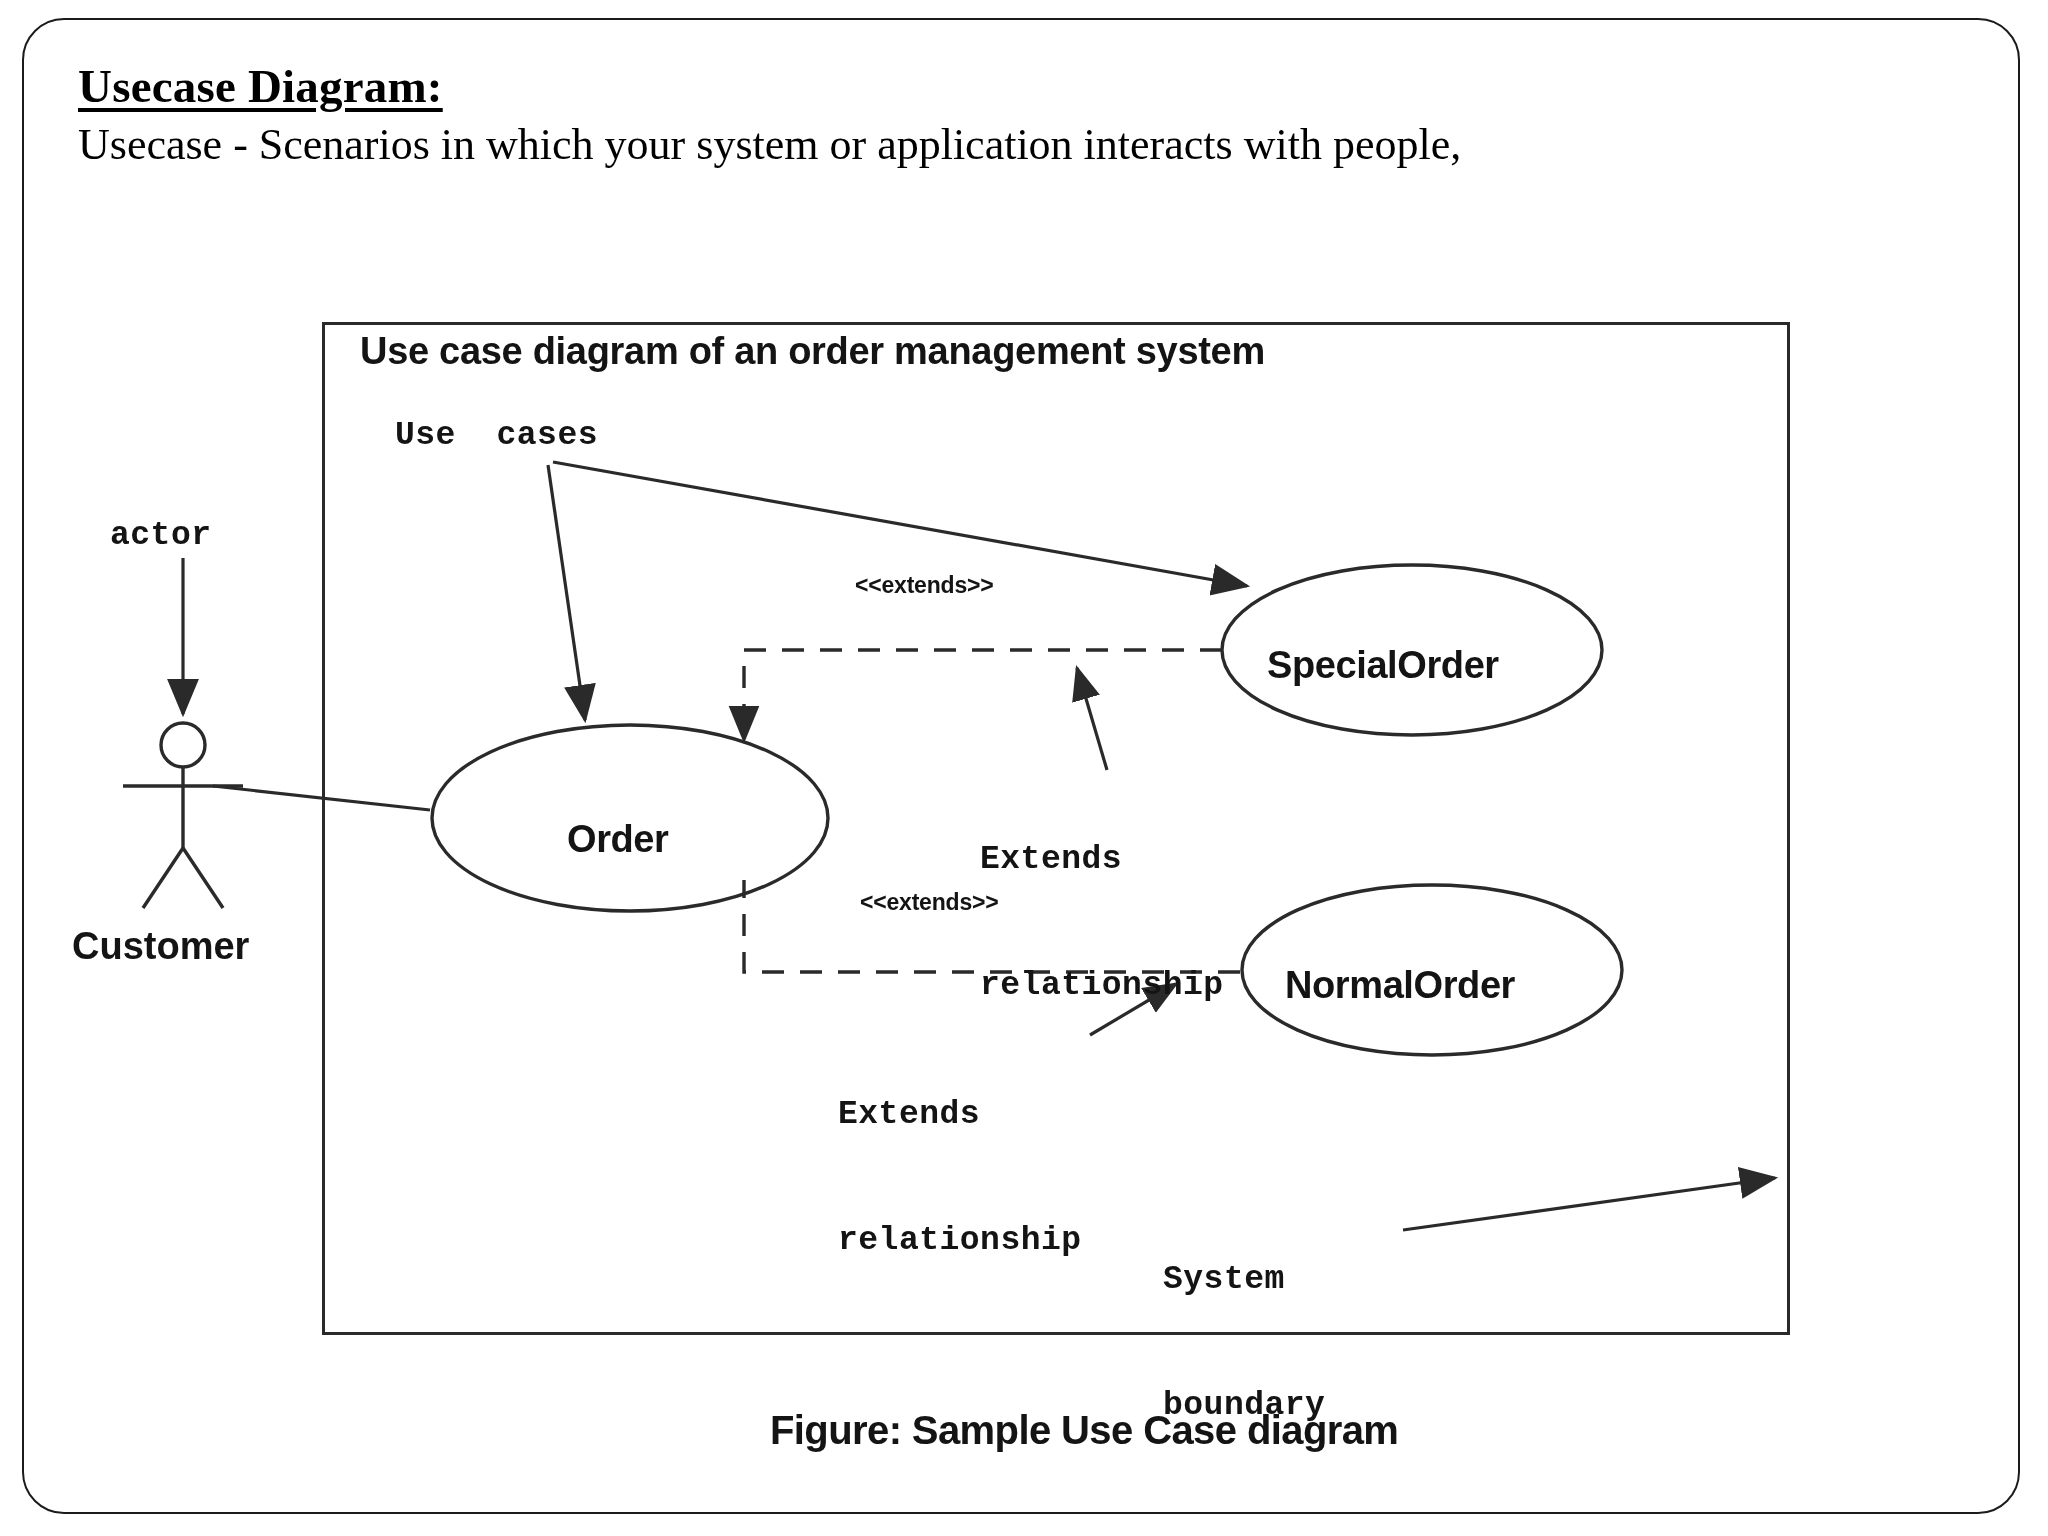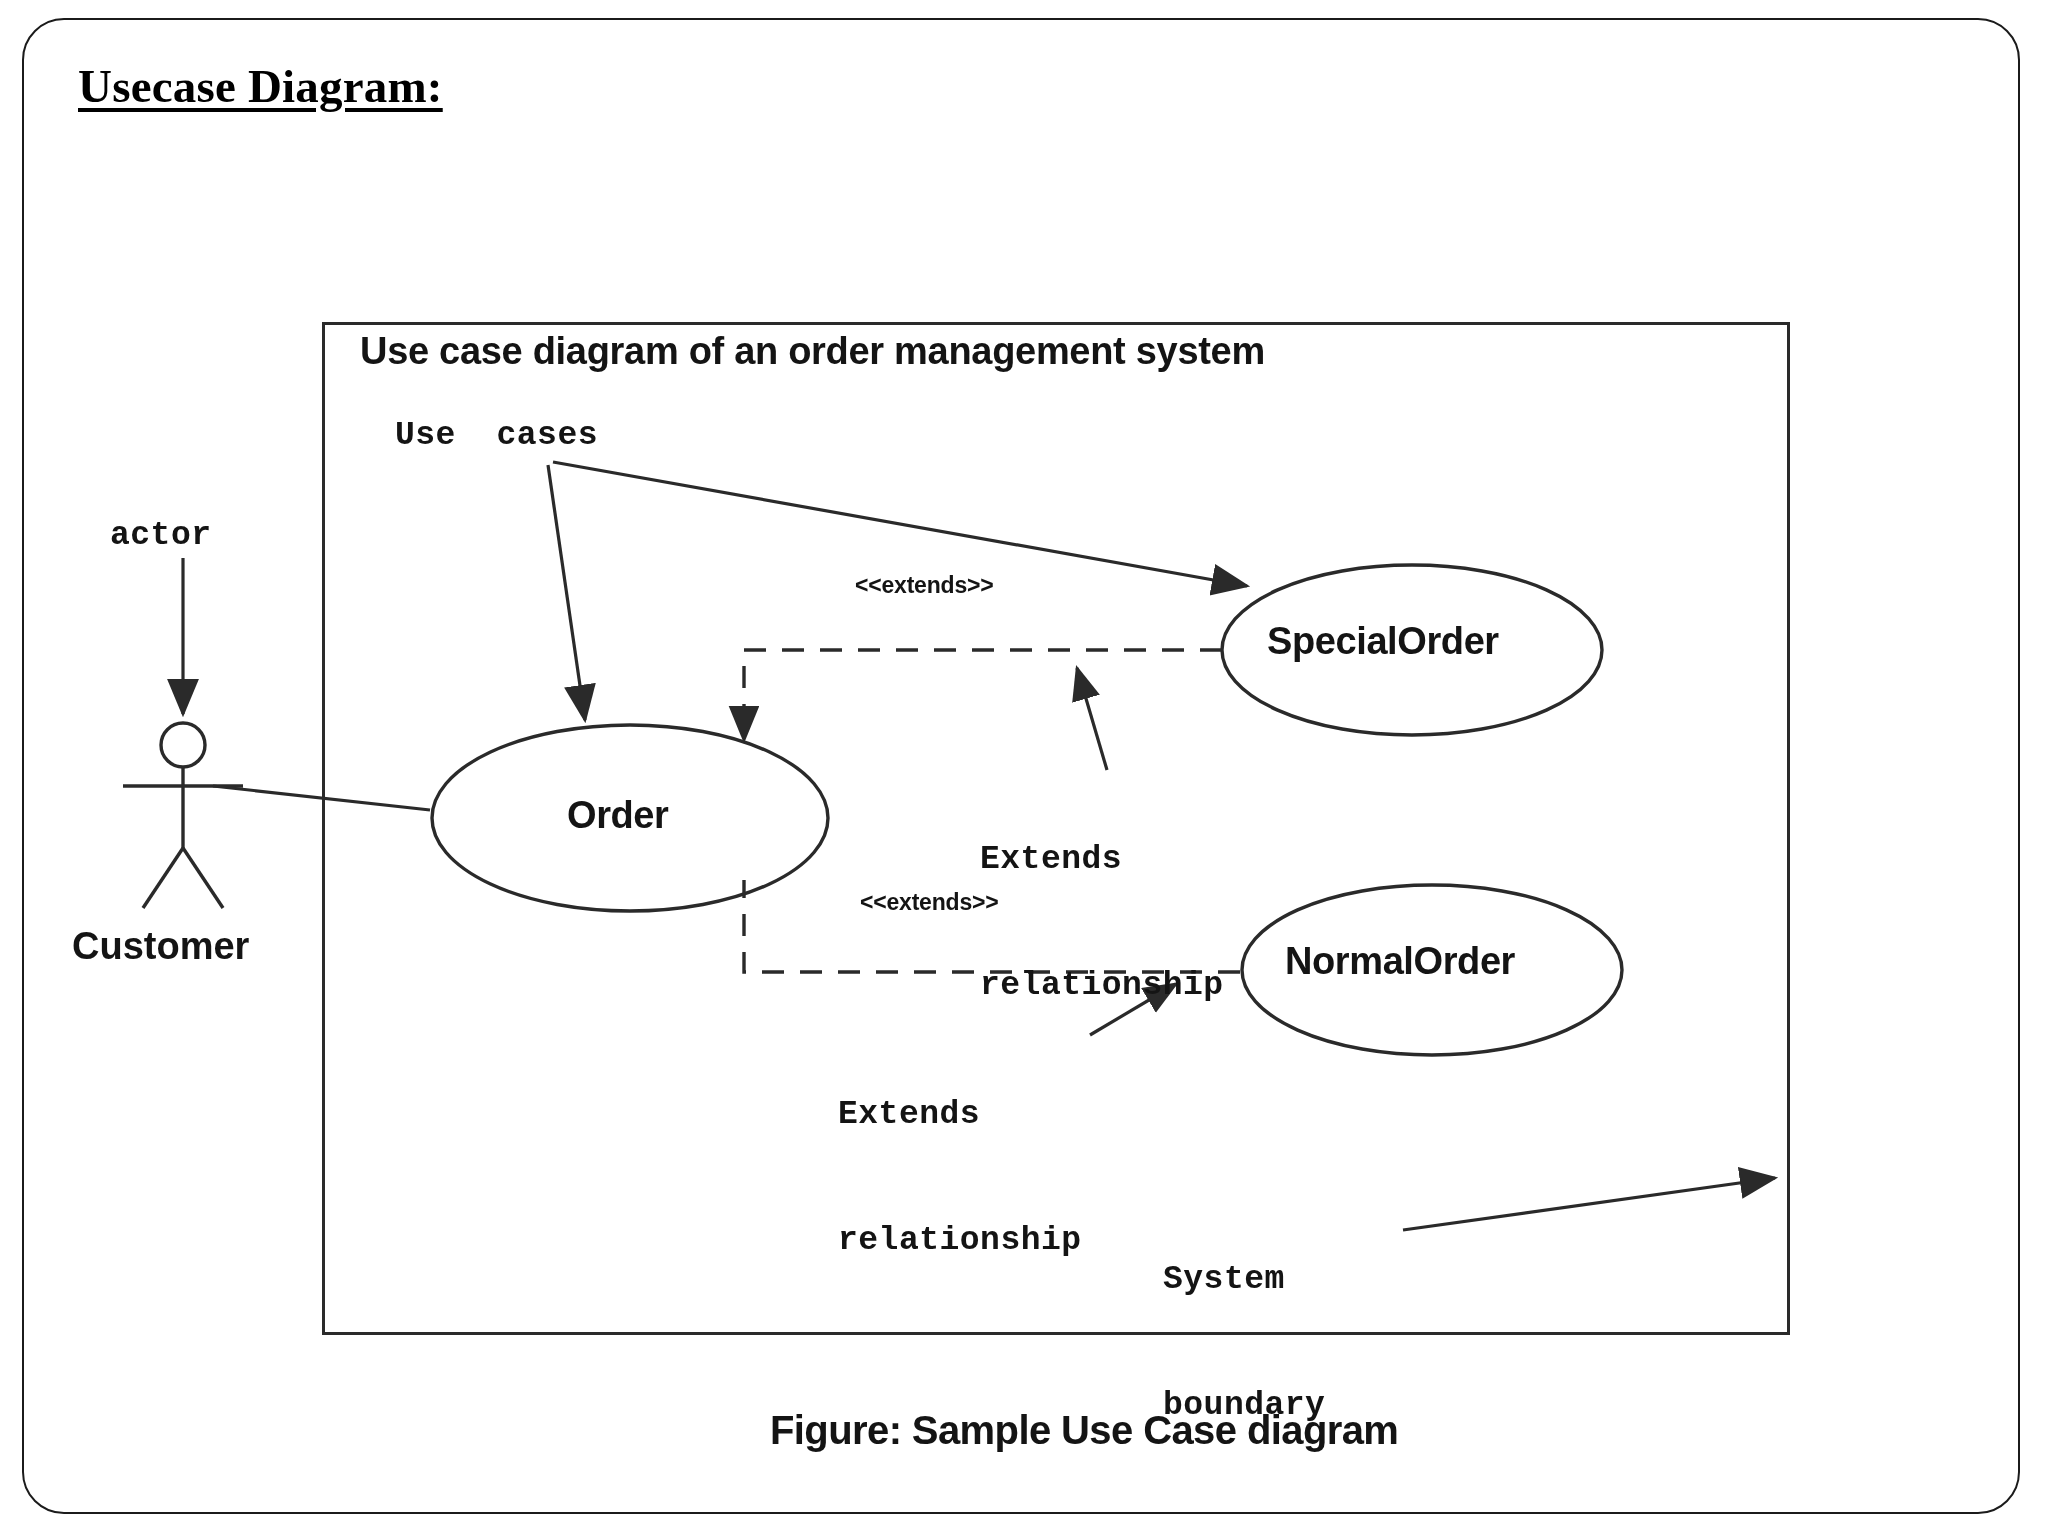--- a/index.html
+++ b/index.html
@@ -102,20 +102,21 @@
     font-weight: bold;
     font-size: 23px;
     letter-spacing: -0.2px;
     margin-top: 14px;
   }
   .lbl-ellipse {
     font-family: "Liberation Sans", sans-serif;
     font-weight: bold;
     font-size: 38px;
     letter-spacing: -0.4px;
+    margin-top: 24px;
   }
   .lbl-actor-name {
     font-family: "Liberation Sans", sans-serif;
     font-weight: bold;
     font-size: 38px;
   }
   .lbl-caption {
     font-family: "Liberation Sans", sans-serif;
     font-weight: bold;
     font-size: 40px;
@@ -140,20 +141,21 @@
 </style>
 </head>
 <body>
 
 <div id="slide">
 
   <div id="slide-frame"></div>
 
   <div id="text-block">
     <div><span id="page-title">Usecase Diagram:</span></div>
+    <div class="body-line">Usecase - Scenarios in which your system or application interacts with people,</div>
   </div>
 
   <div id="system-boundary"></div>
 
   <svg id="diagram-svg" viewBox="0 0 2048 1536">
     <defs>
       <marker id="arrowSolid" markerWidth="13" markerHeight="13" refX="11" refY="5" orient="auto" markerUnits="strokeWidth">
         <path d="M0,0 L12,5 L0,10 z" fill="#2a2a2a"></path>
       </marker>
       <marker id="arrowSolidSm" markerWidth="12" markerHeight="12" refX="10" refY="4.5" orient="auto" markerUnits="strokeWidth">

